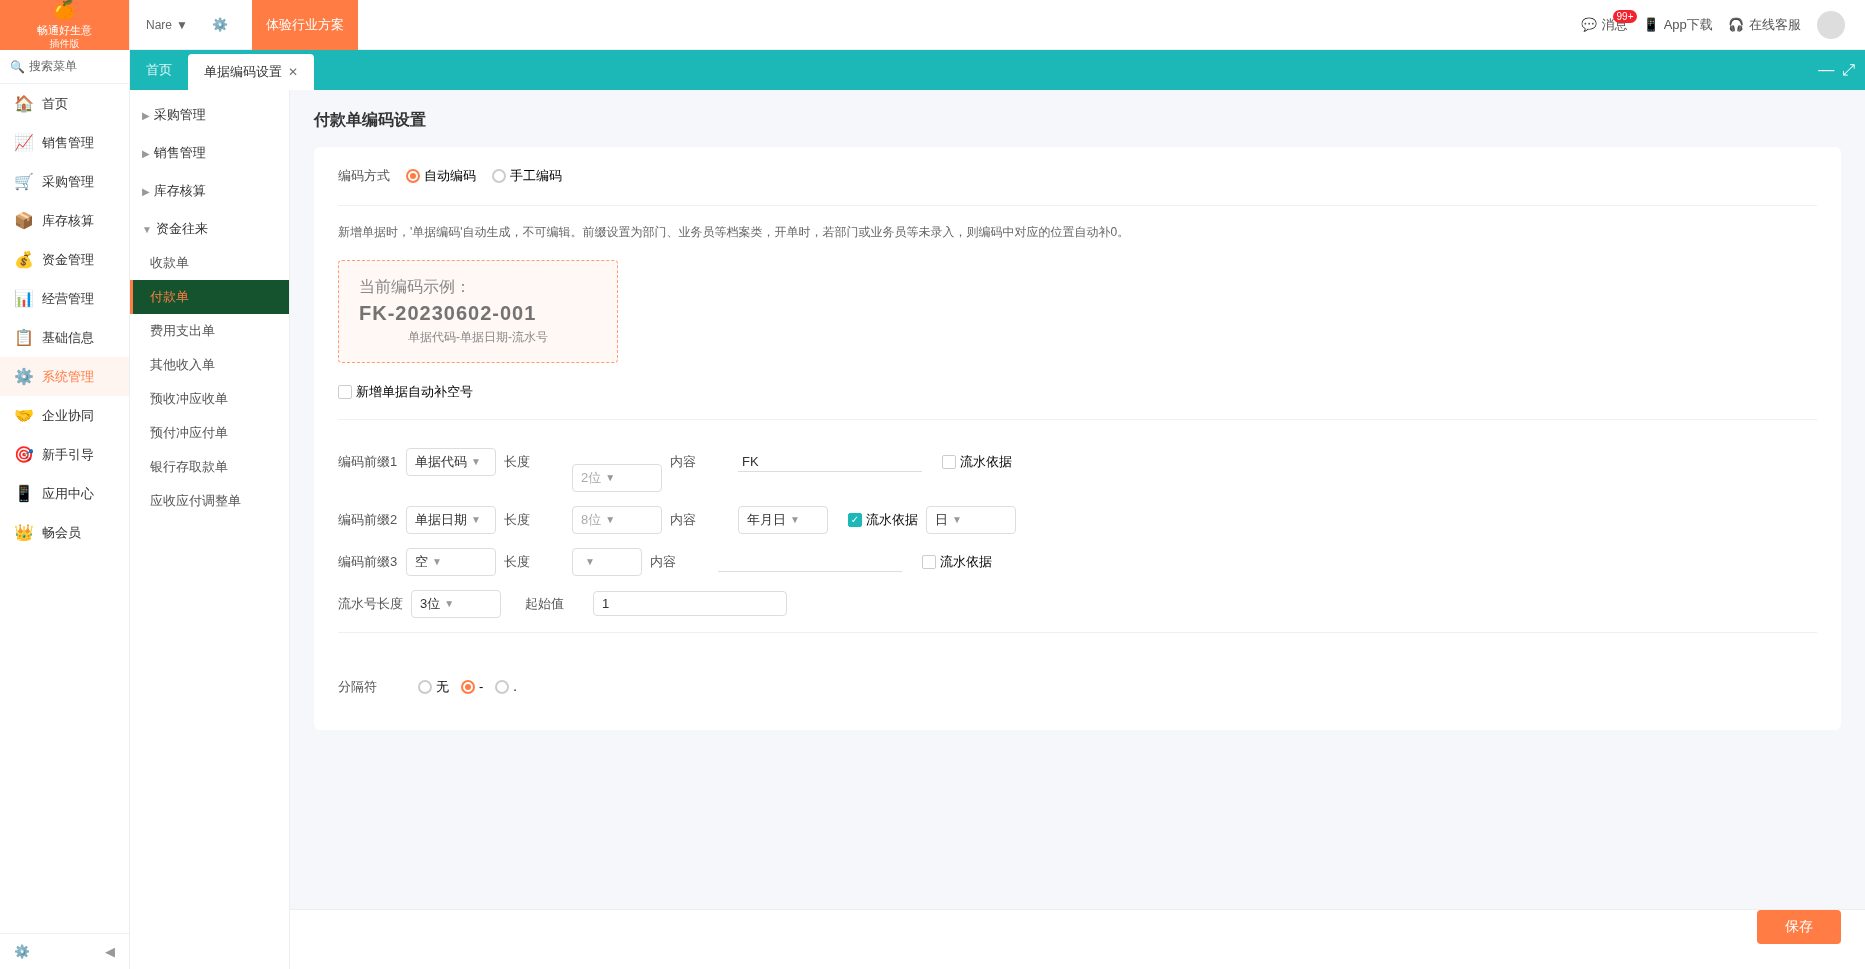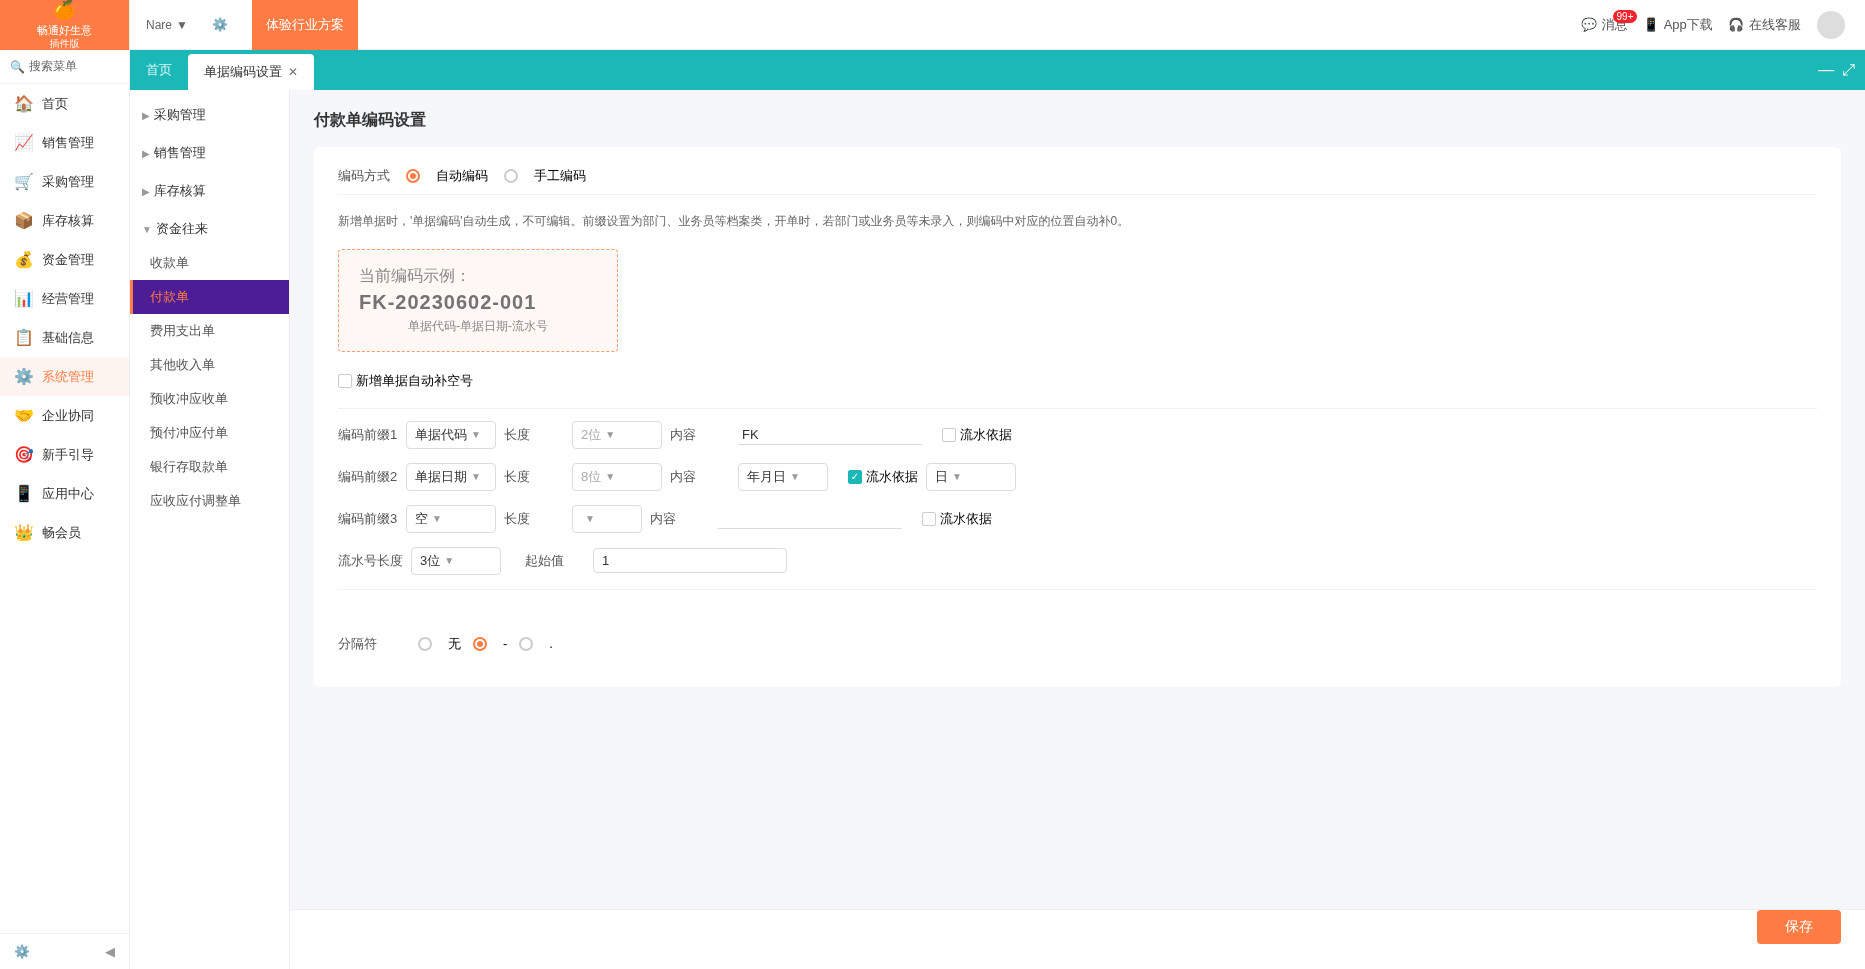--- a/index.html
+++ b/index.html
@@ -205,21 +205,21 @@
     }
     .sub-sidebar-group-title .arrow { font-size: 10px; color: #999; }
     .sub-sidebar-item {
       padding: 8px 12px 8px 20px;
       font-size: 13px;
       color: #555;
       cursor: pointer;
       transition: background 0.15s;
     }
     .sub-sidebar-item.active {
-      background: #4c1d95;
+      background: #14532d;
       color: #ff7d45;
       border-left: 3px solid #ff7d45;
       padding-left: 17px;
     }
 
     
     .main-content {
       flex: 1;
       padding: 20px 24px;
       overflow-y: auto;
@@ -239,26 +239,26 @@
       padding: 20px 24px;
       margin-bottom: 16px;
     }
 
     
     .encoding-method {
       display: flex;
       align-items: center;
       gap: 8px;
       margin-bottom: 16px;
-      padding-bottom: 9px;
+      padding-bottom: 20px;
       border-bottom: 1px solid #f0f0f0;
     }
     .encoding-method-label { font-size: 13px; color: #555; margin-right: 8px; }
     .radio-group { display: flex; align-items: center; gap: 16px; }
-    .radio-item { display: flex; align-items: center; gap: 16px; cursor: pointer; font-size: 13px; }
+    .radio-item { display: flex; align-items: center; gap: 4px; cursor: pointer; font-size: 13px; }
     .radio-circle {
       width: 14px; height: 14px;
       border-radius: 50%;
       border: 2px solid #ccc;
       display: flex; align-items: center; justify-content: center;
     }
     .radio-circle.checked { border-color: #ff7d45; }
     .radio-circle.checked::after {
       content: '';
       width: 6px; height: 6px;
@@ -579,21 +579,21 @@
           <hr class="divider">
 
           
           <div class="form-row">
             <span class="form-label">编码前缀1</span>
             <div class="form-select">
               <span>单据代码</span>
               <span class="arrow">▼</span>
             </div>
             <span class="form-label">长度</span>
-            <div class="form-select" style="color:#aaa;">
+            <div class="form-select" style="color:#aaa;margin-top:32px;">
               <span>2位</span>
               <span class="arrow">▼</span>
             </div>
             <span class="form-label">内容</span>
             <input class="form-content-input" value="FK" readonly="" style="">
             <div class="checkbox-item" style="margin-left:12px;">
               <div class="checkbox-box"></div>
               <span>流水依据</span>
             </div>
           </div>

